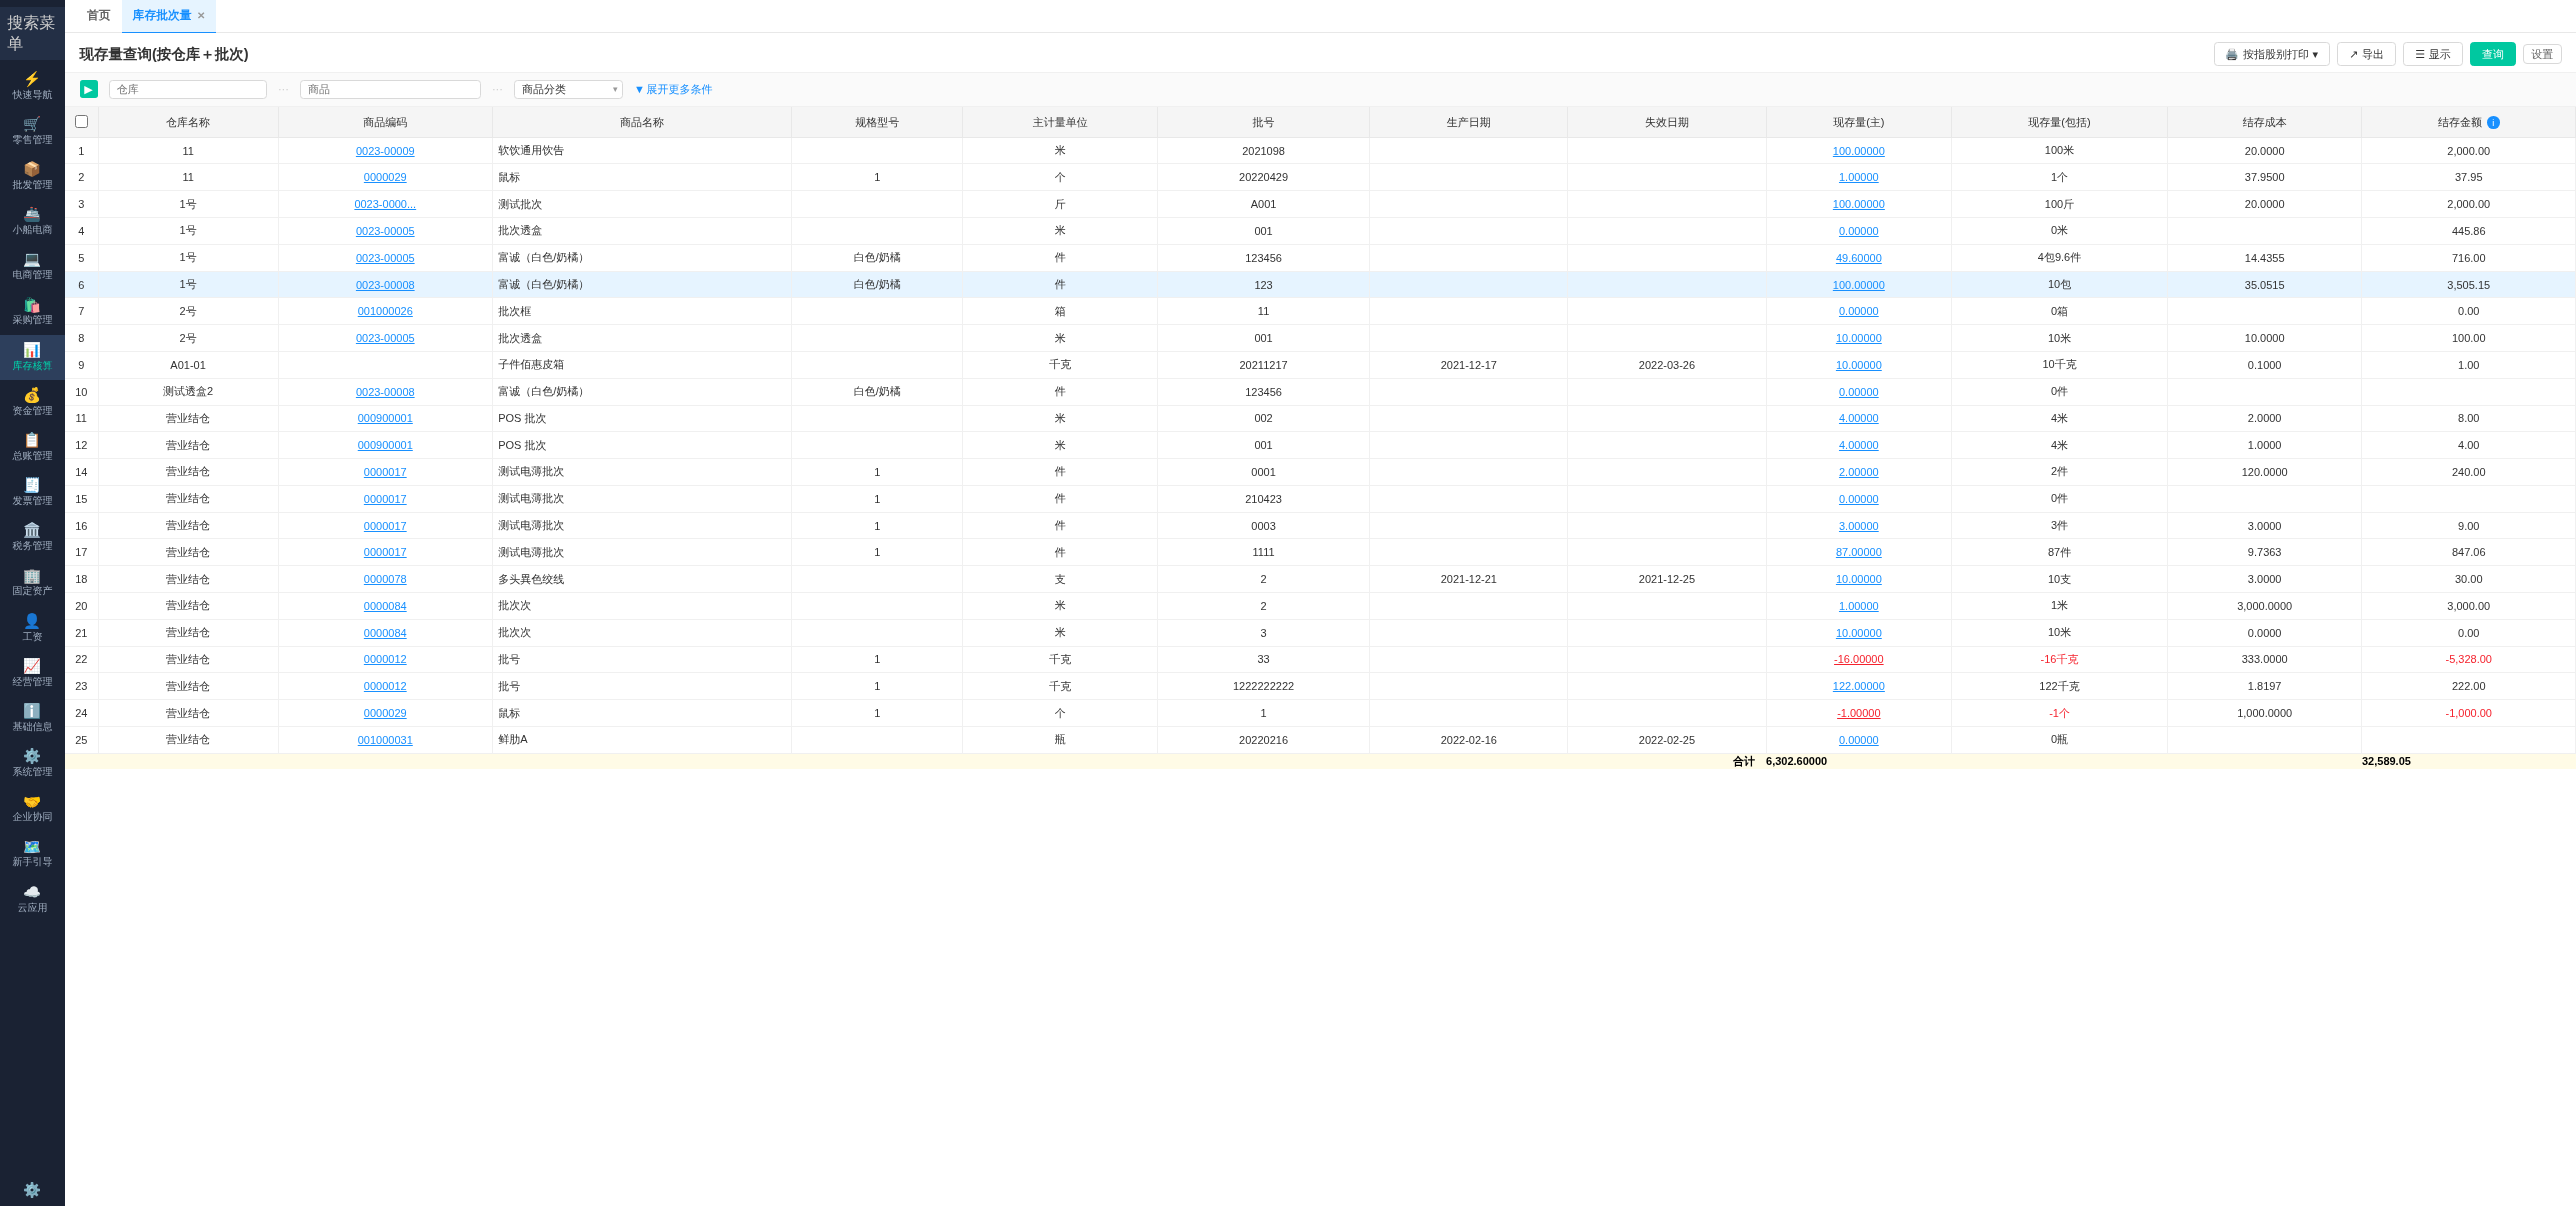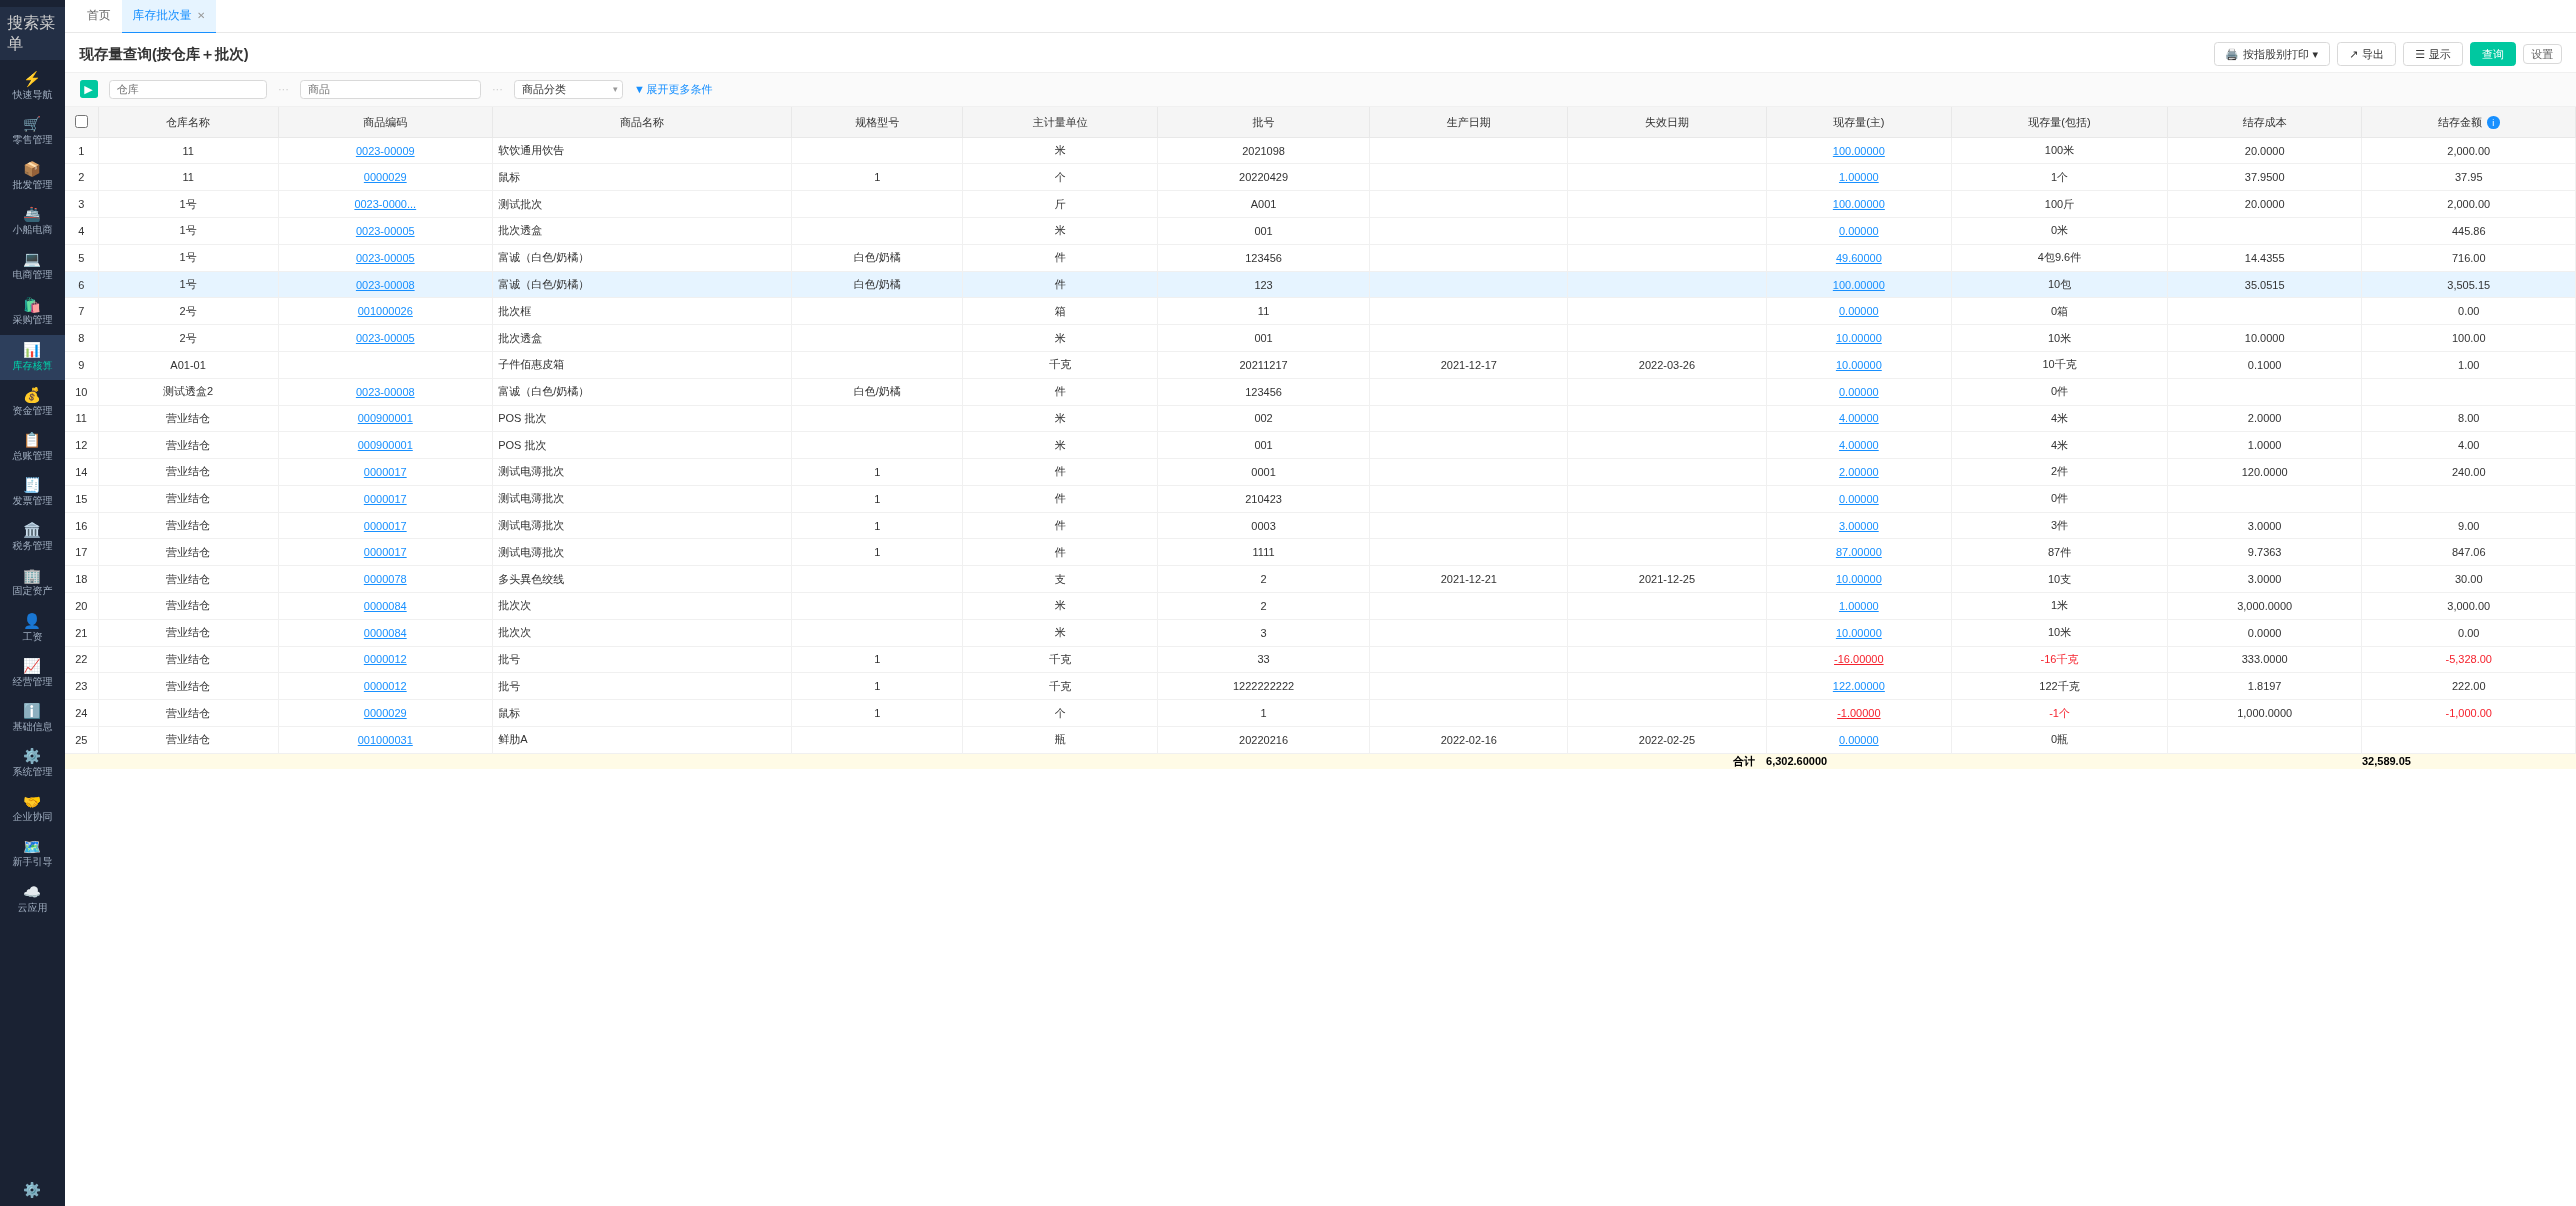--- a/index.html
+++ b/index.html
@@ -62,20 +62,21 @@
 
     
     .top-nav {
       background: #fff;
       border-bottom: 0.9px solid #e8e8e8;
       display: flex;
       align-items: center;
       padding: 8px 11px;
       height: 33px;
       flex-shrink: 0;
+      font-weight: bold;
     }
     .tab {
       padding: 0 11px;
       height: 33px;
       display: flex;
       align-items: center;
       font-size: 11.8px;
       cursor: pointer;
       color: #666;
       border-bottom: 1.8px solid transparent;

